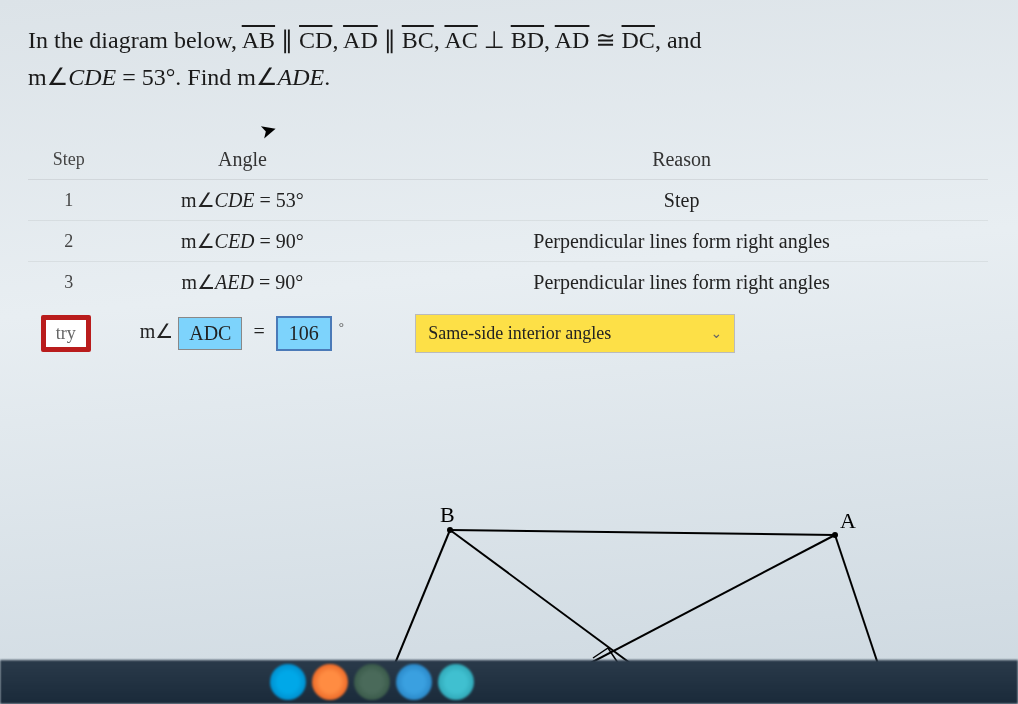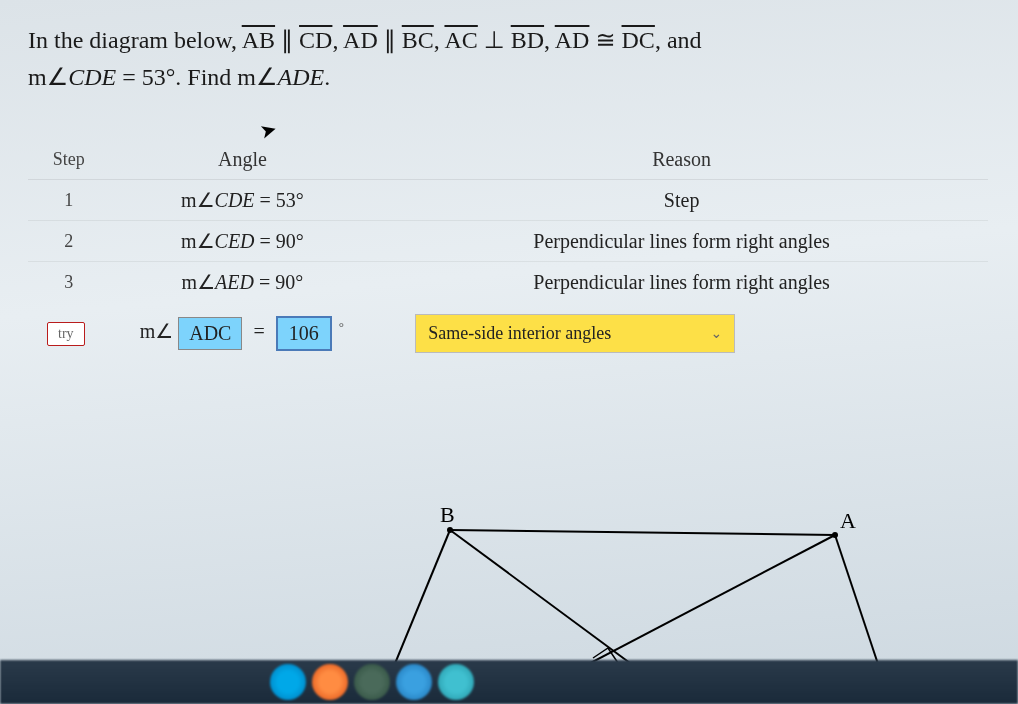--- a/index.html
+++ b/index.html
@@ -38,24 +38,24 @@
 .table .step-col { width: 80px; font-size: 18px; color: #444; }
 .table .angle-col { width: 260px; }
 .table .reason-col { width: 600px; }
 .mth { font-family: Liberation Serif, serif; font-style: normal; }
 .mth .ang::before { content: "∠"; }
 .mth i { font-style: italic; }
 .row-sep td { border-top: 1px solid rgba(0,0,0,0.06); }
 .input-row td { padding-top: 12px; }
 .try-btn {
   display: inline-block;
-  border: 1px solid #b91c1c;
+  border: 5px solid #b91c1c;
   background: #fff;
   padding: 3px 10px;
-  font-size: 14px;
+  font-size: 18px;
   color: #666;
   border-radius: 2px;
   vertical-align: middle;
   margin-right: 6px;
 }
 .ang-input, .val-input {
   display: inline-block;
   border: 1px solid #888;
   background: #7dd3fc;
   padding: 4px 10px;

